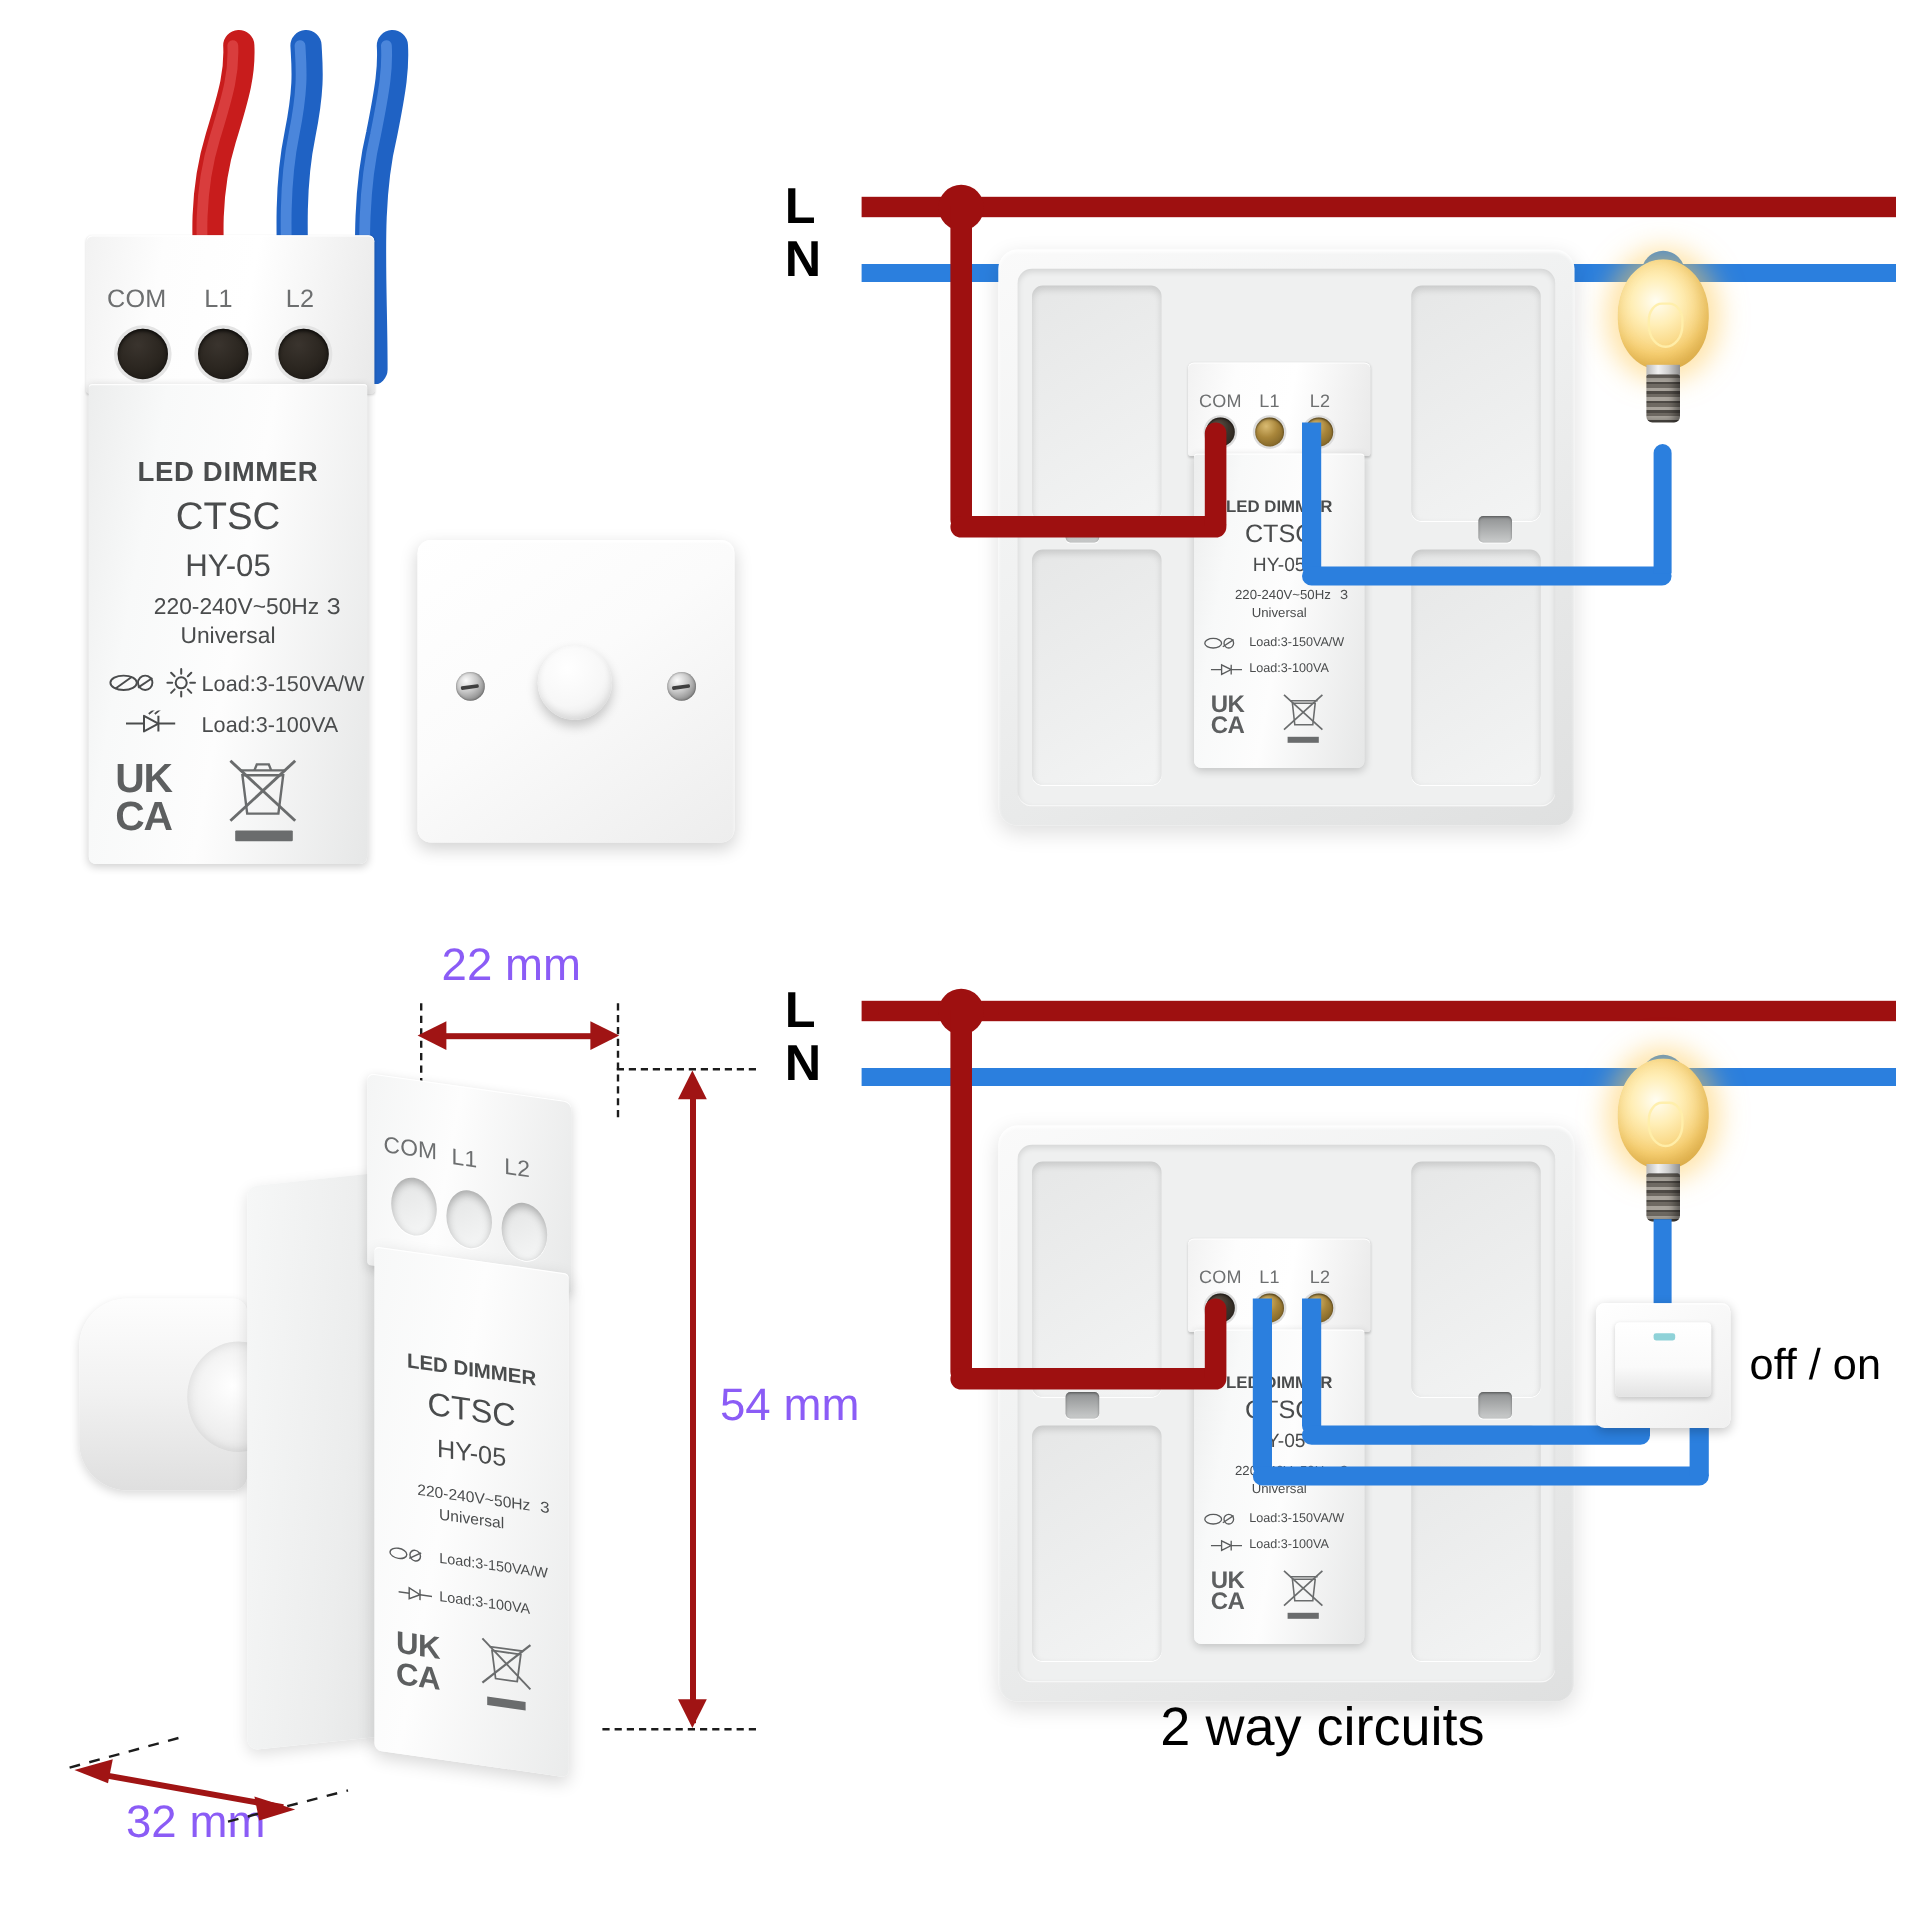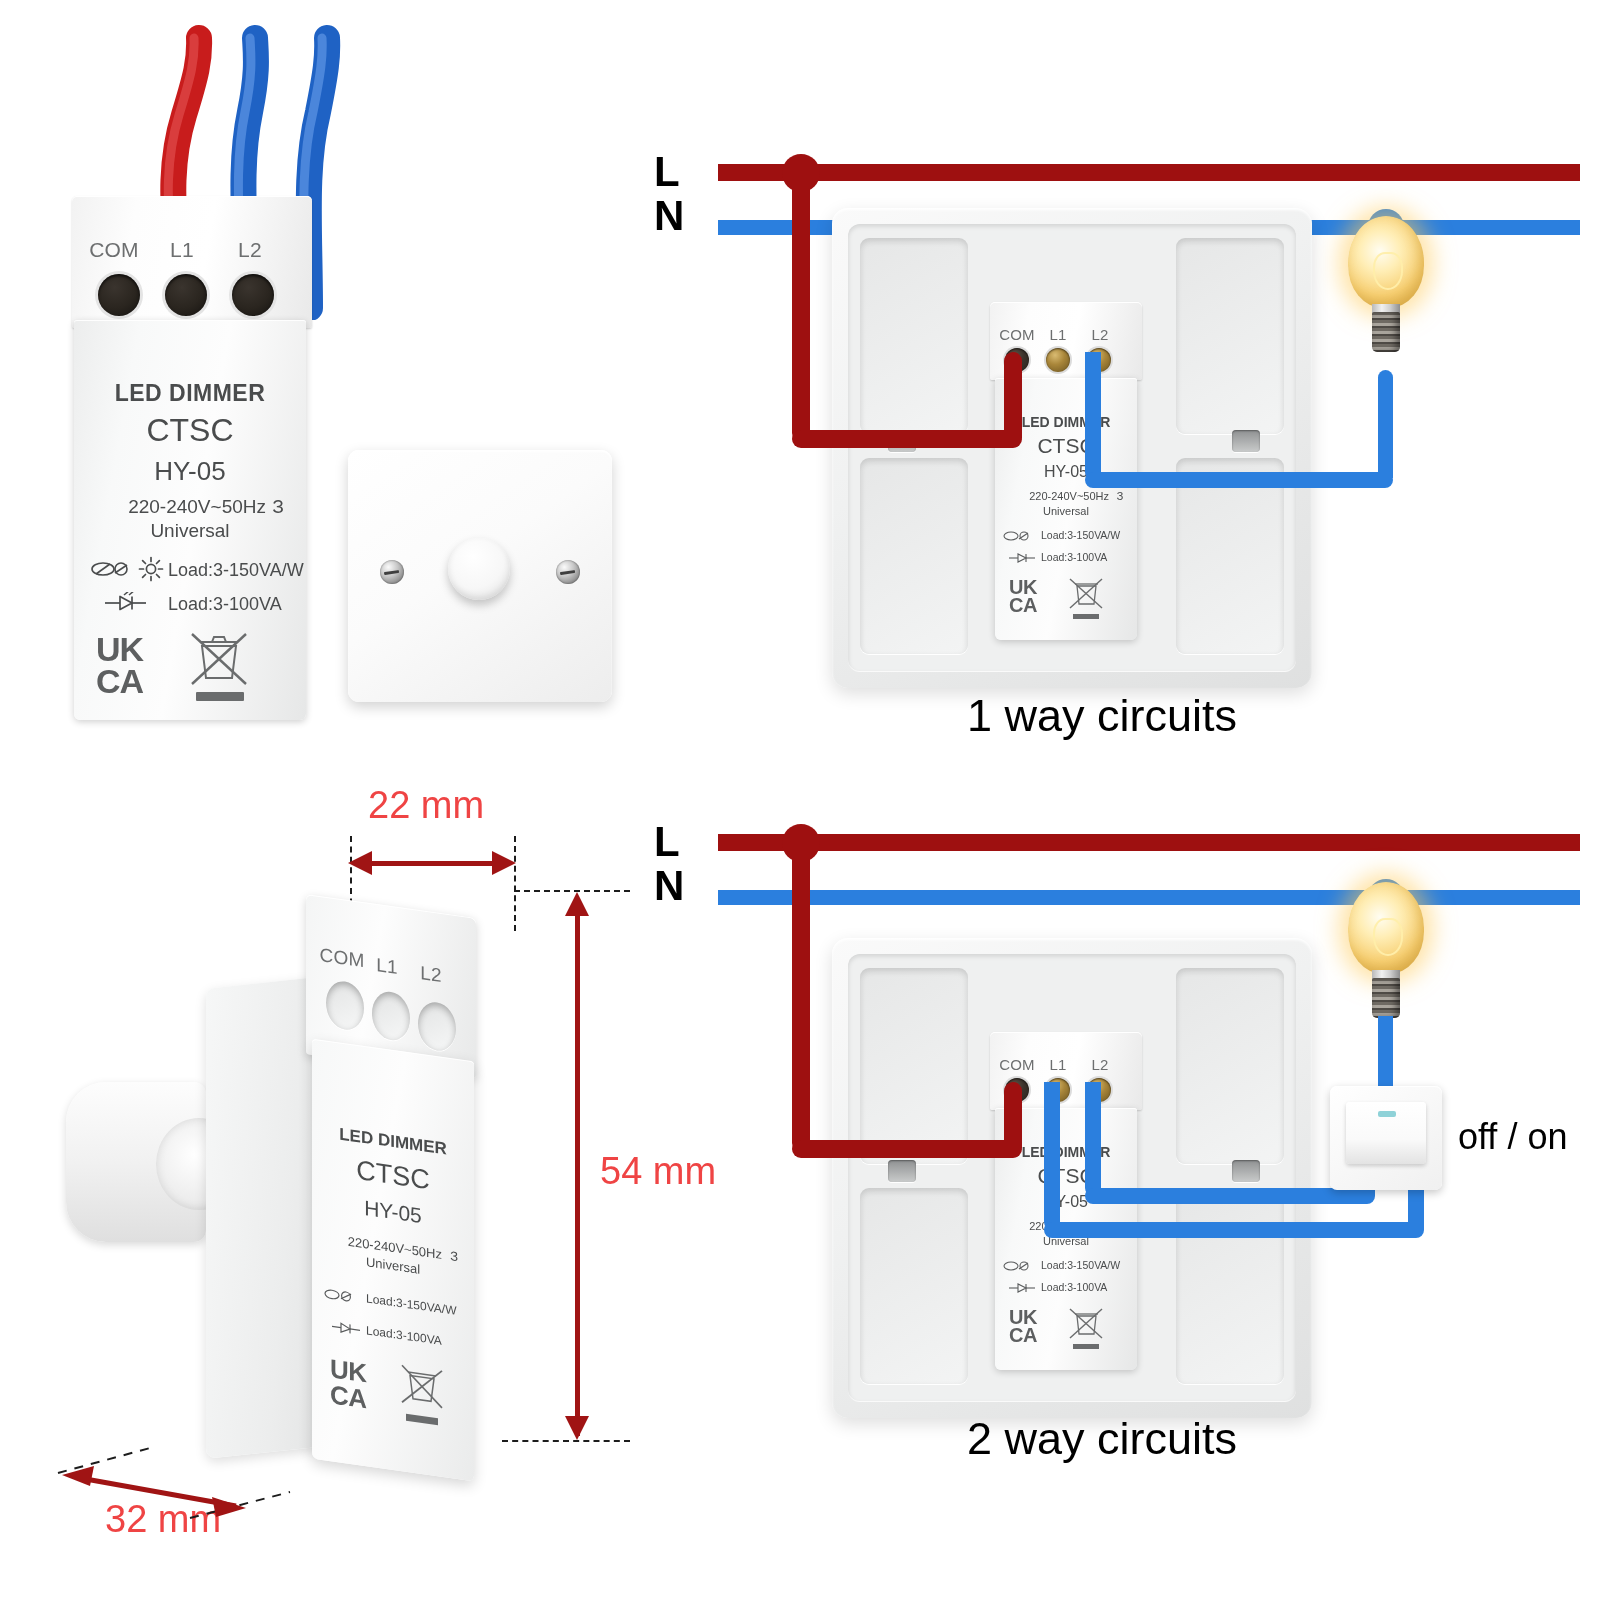--- a/index.html
+++ b/index.html
@@ -78,21 +78,21 @@
   .rsw-r{position:absolute;border-radius:4px;
      background:linear-gradient(180deg,#ffffff 0%,#fafafa 60%,#e3e3e3 100%);
      box-shadow:0 2px 4px rgba(0,0,0,.18),inset 0 1px 0 #fff;}
   .rsw-led{position:absolute;border-radius:2px;background:#8fd2d8;}
 
   
   .dash-h{position:absolute;border-top:2px dashed #1c1c1c;}
   .dash-v{position:absolute;border-left:2px dashed #1c1c1c;}
   .dimline{position:absolute;background:#a01414;}
   .arw{position:absolute;width:0;height:0;}
-  .dimtxt{position:absolute;white-space:nowrap;color:#ef4444;}
+  .dimtxt{position:absolute;white-space:nowrap;color:#8b5cf6;}
 
   .cap{position:absolute;white-space:nowrap;color:#000;}
   .railtxt{position:absolute;font-weight:bold;color:#000;}
 </style>
 </head>
 <body>
 
 <div class="abs" style="left:60px;top:20px;width:320px;height:700px;">
 
   <svg width="320" height="300" style="position:absolute;left:0;top:0;">
@@ -243,21 +243,20 @@
   <div class="wire blu" style="left:445px;top:412px;width:308px;height:16px;border-radius:8px;"></div>
   <div class="wire blu" style="left:738px;top:310px;width:15px;height:108px;border-radius:8px 8px 0 0;"></div>
 
   <div class="abs" style="left:700px;top:150px;width:92px;height:170px;">
     <div class="bulb-glass" style="left:8px;top:6px;width:76px;height:92px;"></div>
     <div class="bulb-fil" style="left:33px;top:42px;width:26px;height:34px;border-radius:40% 40% 50% 50%;"></div>
     <div class="bulb-neck" style="left:32px;top:94px;width:28px;height:10px;"></div>
     <div class="bulb-base" style="left:32px;top:102px;width:28px;height:40px;"></div>
   </div>
 
-  <div class="cap" style="left:252px;top:630px;width:420px;text-align:center;font-size:45px;">1 way circuits</div>
 </div>
 
 <div class="abs" style="left:20px;top:780px;width:700px;height:800px;">
 
   <div class="dimtxt" style="left:348px;top:4px;font-size:38px;">22 mm</div>
   <div class="dash-v" style="left:330px;top:56px;height:110px;"></div>
   <div class="dash-v" style="left:494px;top:56px;height:95px;"></div>
   <div class="dimline" style="left:336px;top:81px;width:154px;height:5px;"></div>
   <div class="arw" style="left:328px;top:71px;border-top:12px solid transparent;border-bottom:12px solid transparent;border-right:24px solid #a01414;"></div>
   <div class="arw" style="left:472px;top:71px;border-top:12px solid transparent;border-bottom:12px solid transparent;border-left:24px solid #a01414;"></div>

